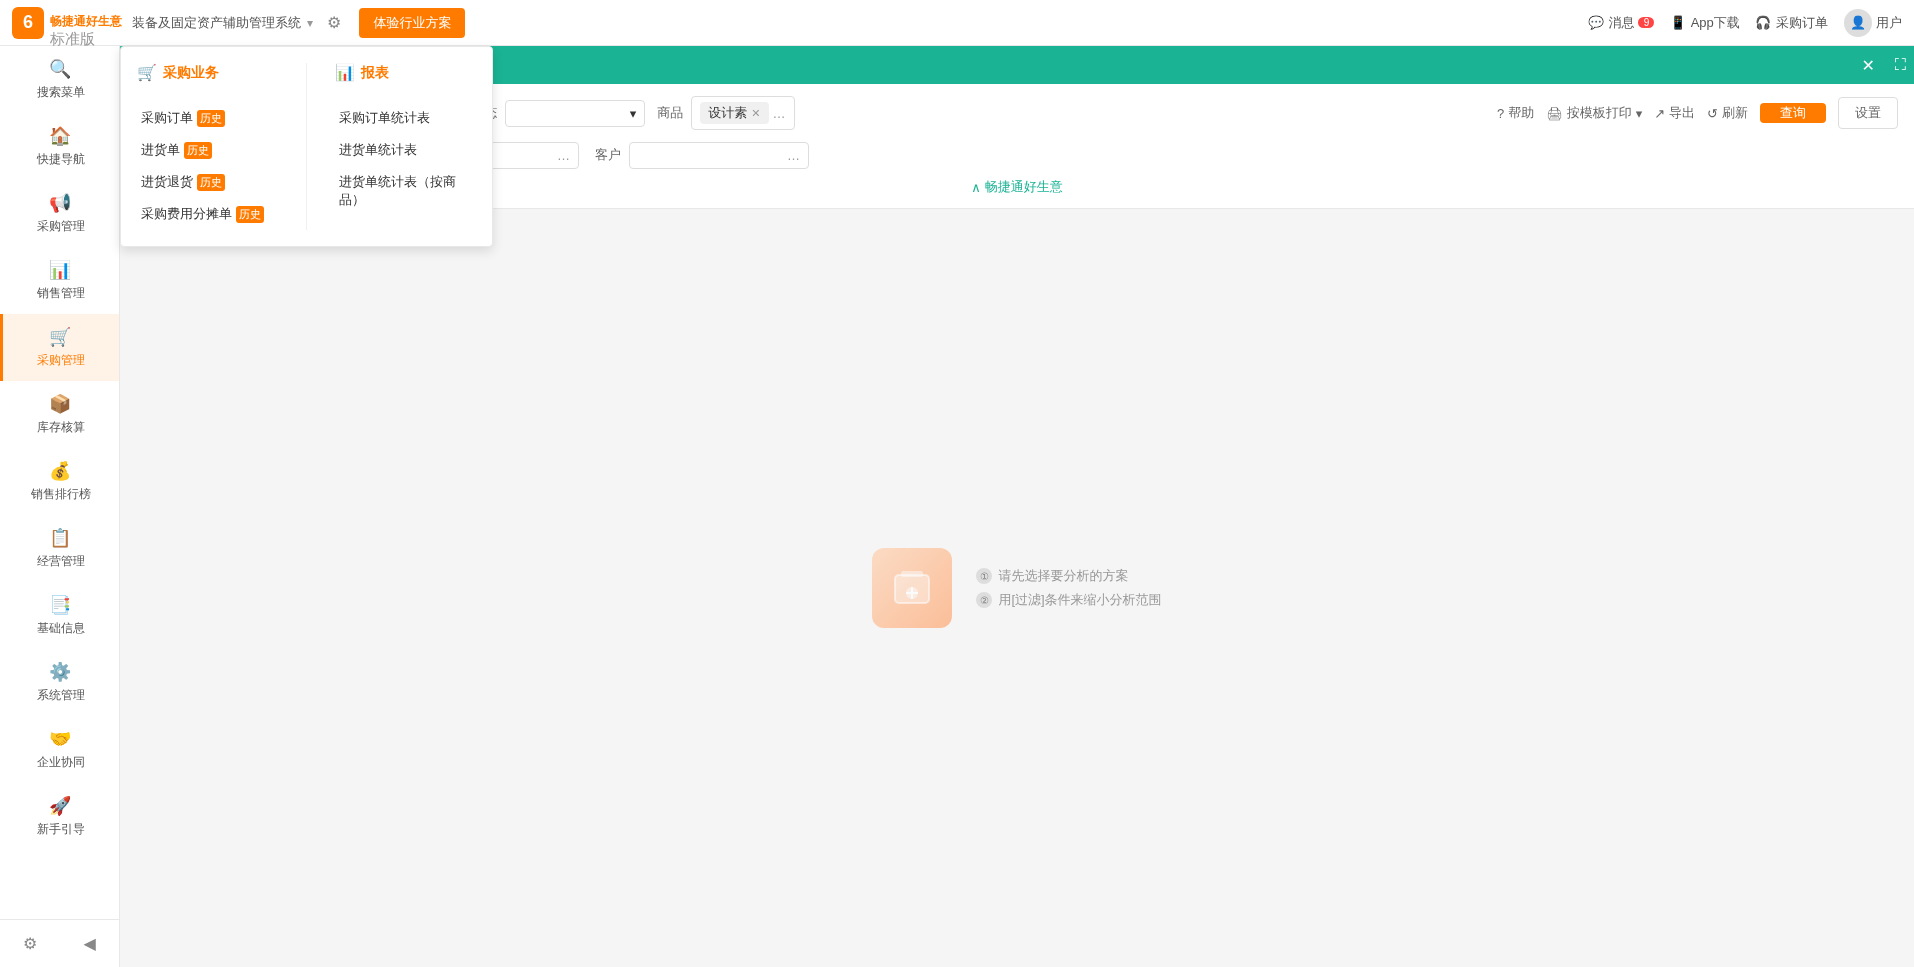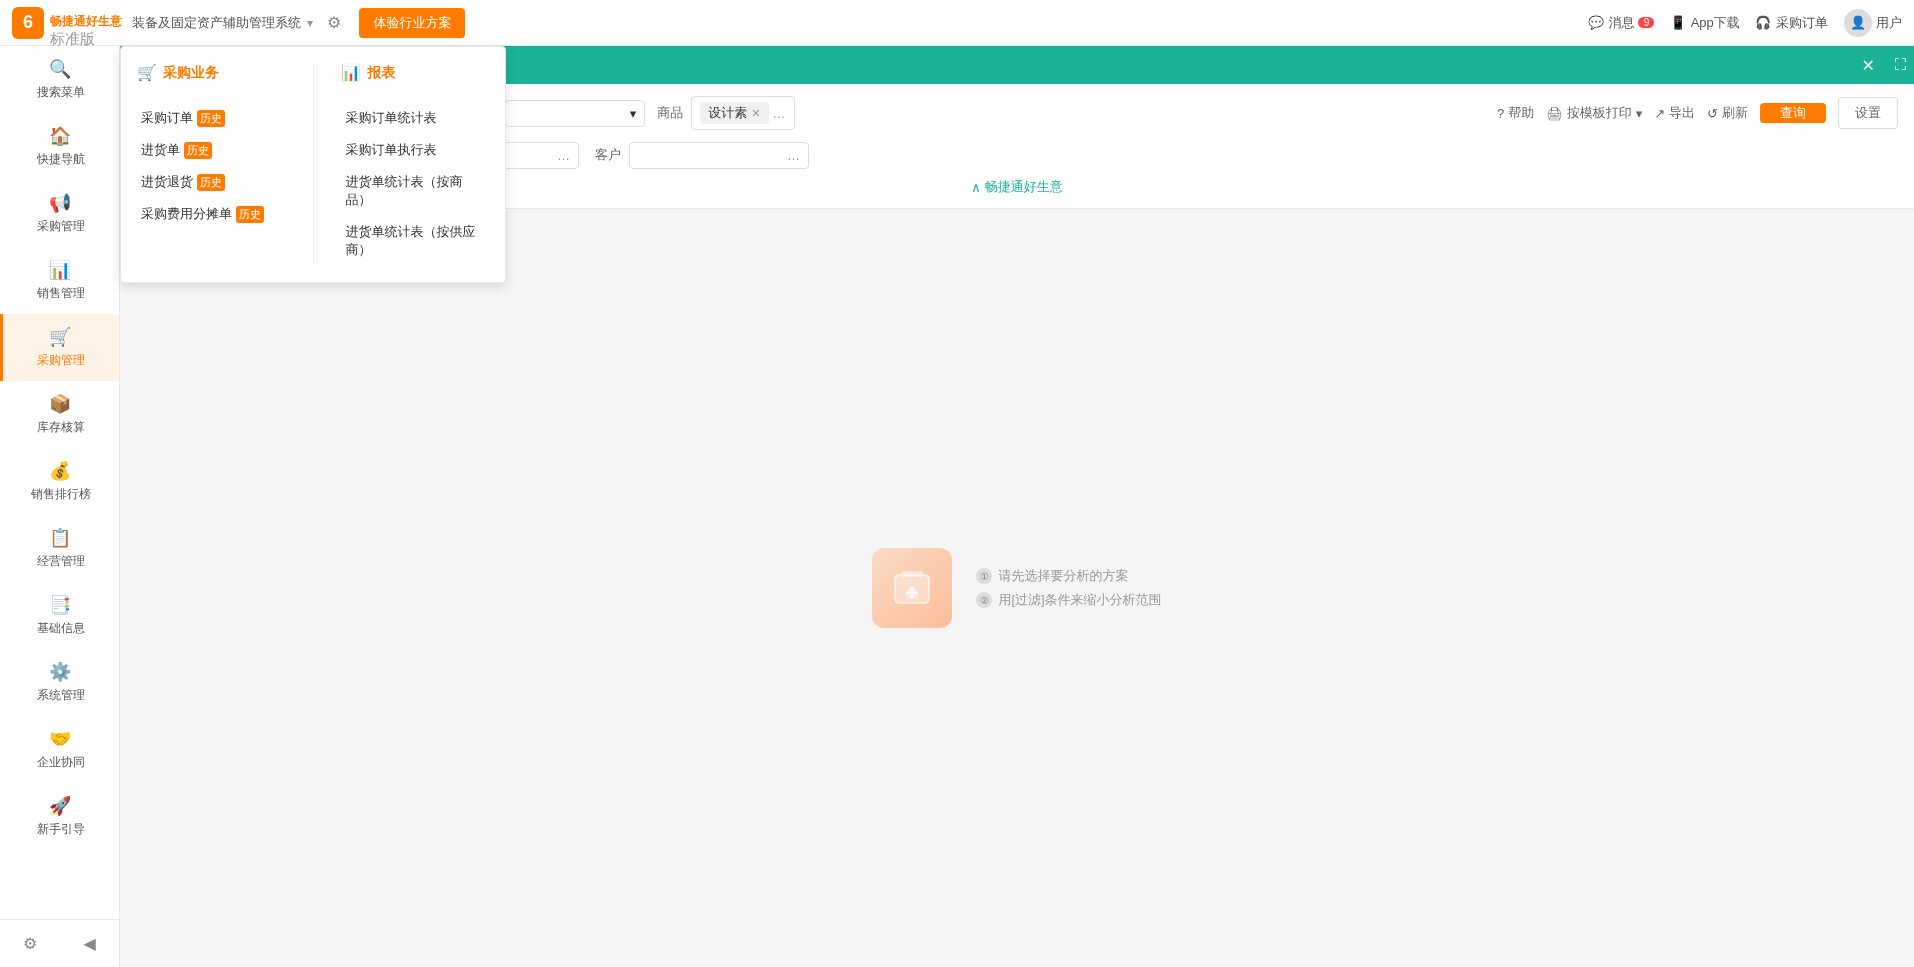--- a/index.html
+++ b/index.html
@@ -461,22 +461,19 @@
 
   <div class="dropdown-col">
     <div class="dropdown-col-title">
       <span class="col-icon">📊</span>
       <span>报表</span>
     </div>
     <div class="dropdown-item">
       <span>采购订单统计表</span>
     </div>
     <div class="dropdown-item">
-      <span>采购订单执行表</span>
+      <span>进货单统计表</span>
     </div>
     <div class="dropdown-item">
       <span>进货单统计表（按商品）</span>
     </div>
-    <div class="dropdown-item">
-      <span>进货单统计表（按供应商）</span>
-    </div>
   </div>
 </div>
 
 </body></html>

